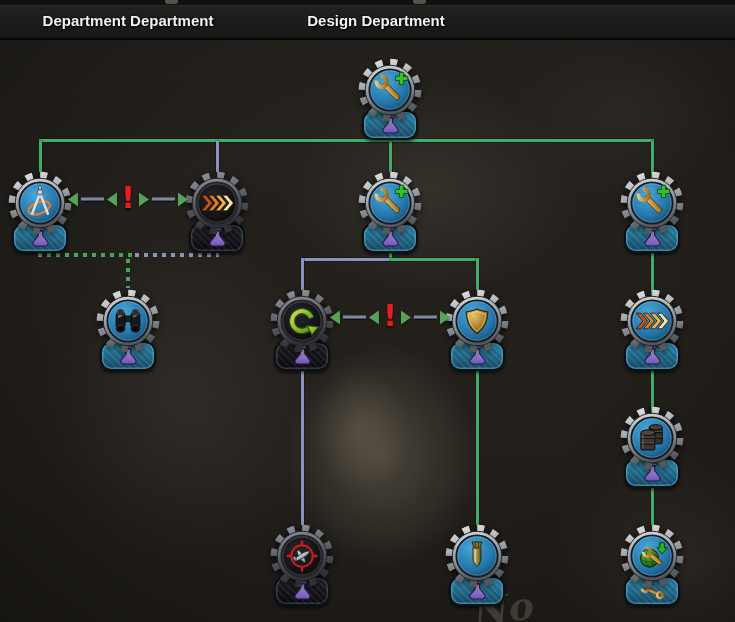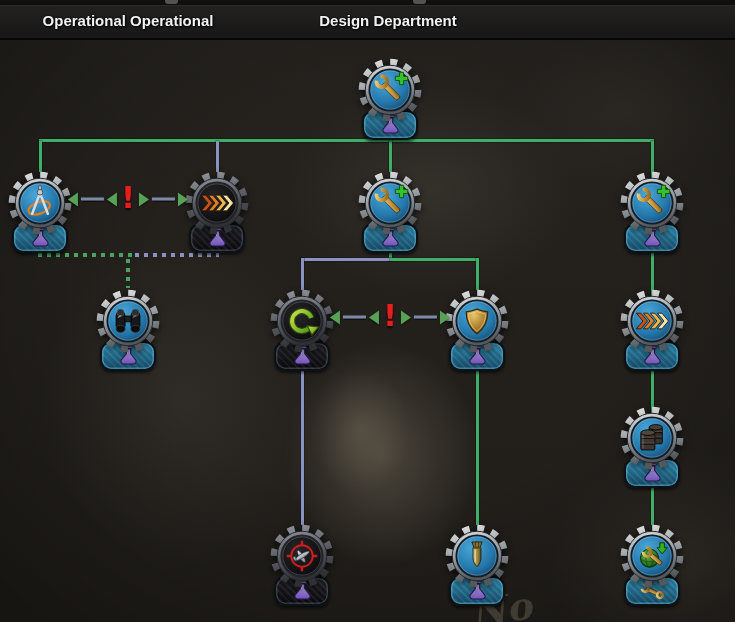--- a/index.html
+++ b/index.html
@@ -72,22 +72,22 @@
 <div class="app">
   <div class="bg"></div>
   <div class="watermark">No</div>
 
   <div class="topstrip">
     <div class="notch" style="left:165px"></div>
     <div class="notch" style="left:413px"></div>
   </div>
 
   <div class="header">
-    <span class="dept" style="left:128px">Operational Operational</span>
-    <span class="dept" style="left:388px">Design Department</span>
+    <span class="dept" style="left:128px">Department Department</span>
+    <span class="dept" style="left:376px">Design Department</span>
   </div>
 
   <div class="stage" style="position:absolute;inset:0;">
       <div class="seg solid" style="left: 39px; top: 139px; width: 615px; height: 3px; background: var(--line_green);"></div>
       <div class="seg solid" style="left: 389px; top: 130px; width: 3px; height: 42px; background: var(--line_green);"></div>
       <div class="seg solid" style="left: 39px; top: 141px; width: 3px; height: 31px; background: var(--line_green);"></div>
       <div class="seg solid" style="left: 216px; top: 141px; width: 3px; height: 31px; background: var(--line_blue);"></div>
       <div class="seg solid" style="left: 651px; top: 141px; width: 3px; height: 384px; background: var(--line_green);"></div>
       <div class="seg solid" style="left: 389px; top: 250px; width: 3px; height: 11px; background: var(--line_green);"></div>
       <div class="seg solid" style="left: 301px; top: 258px; width: 90px; height: 3px; background: var(--line_blue);"></div>

